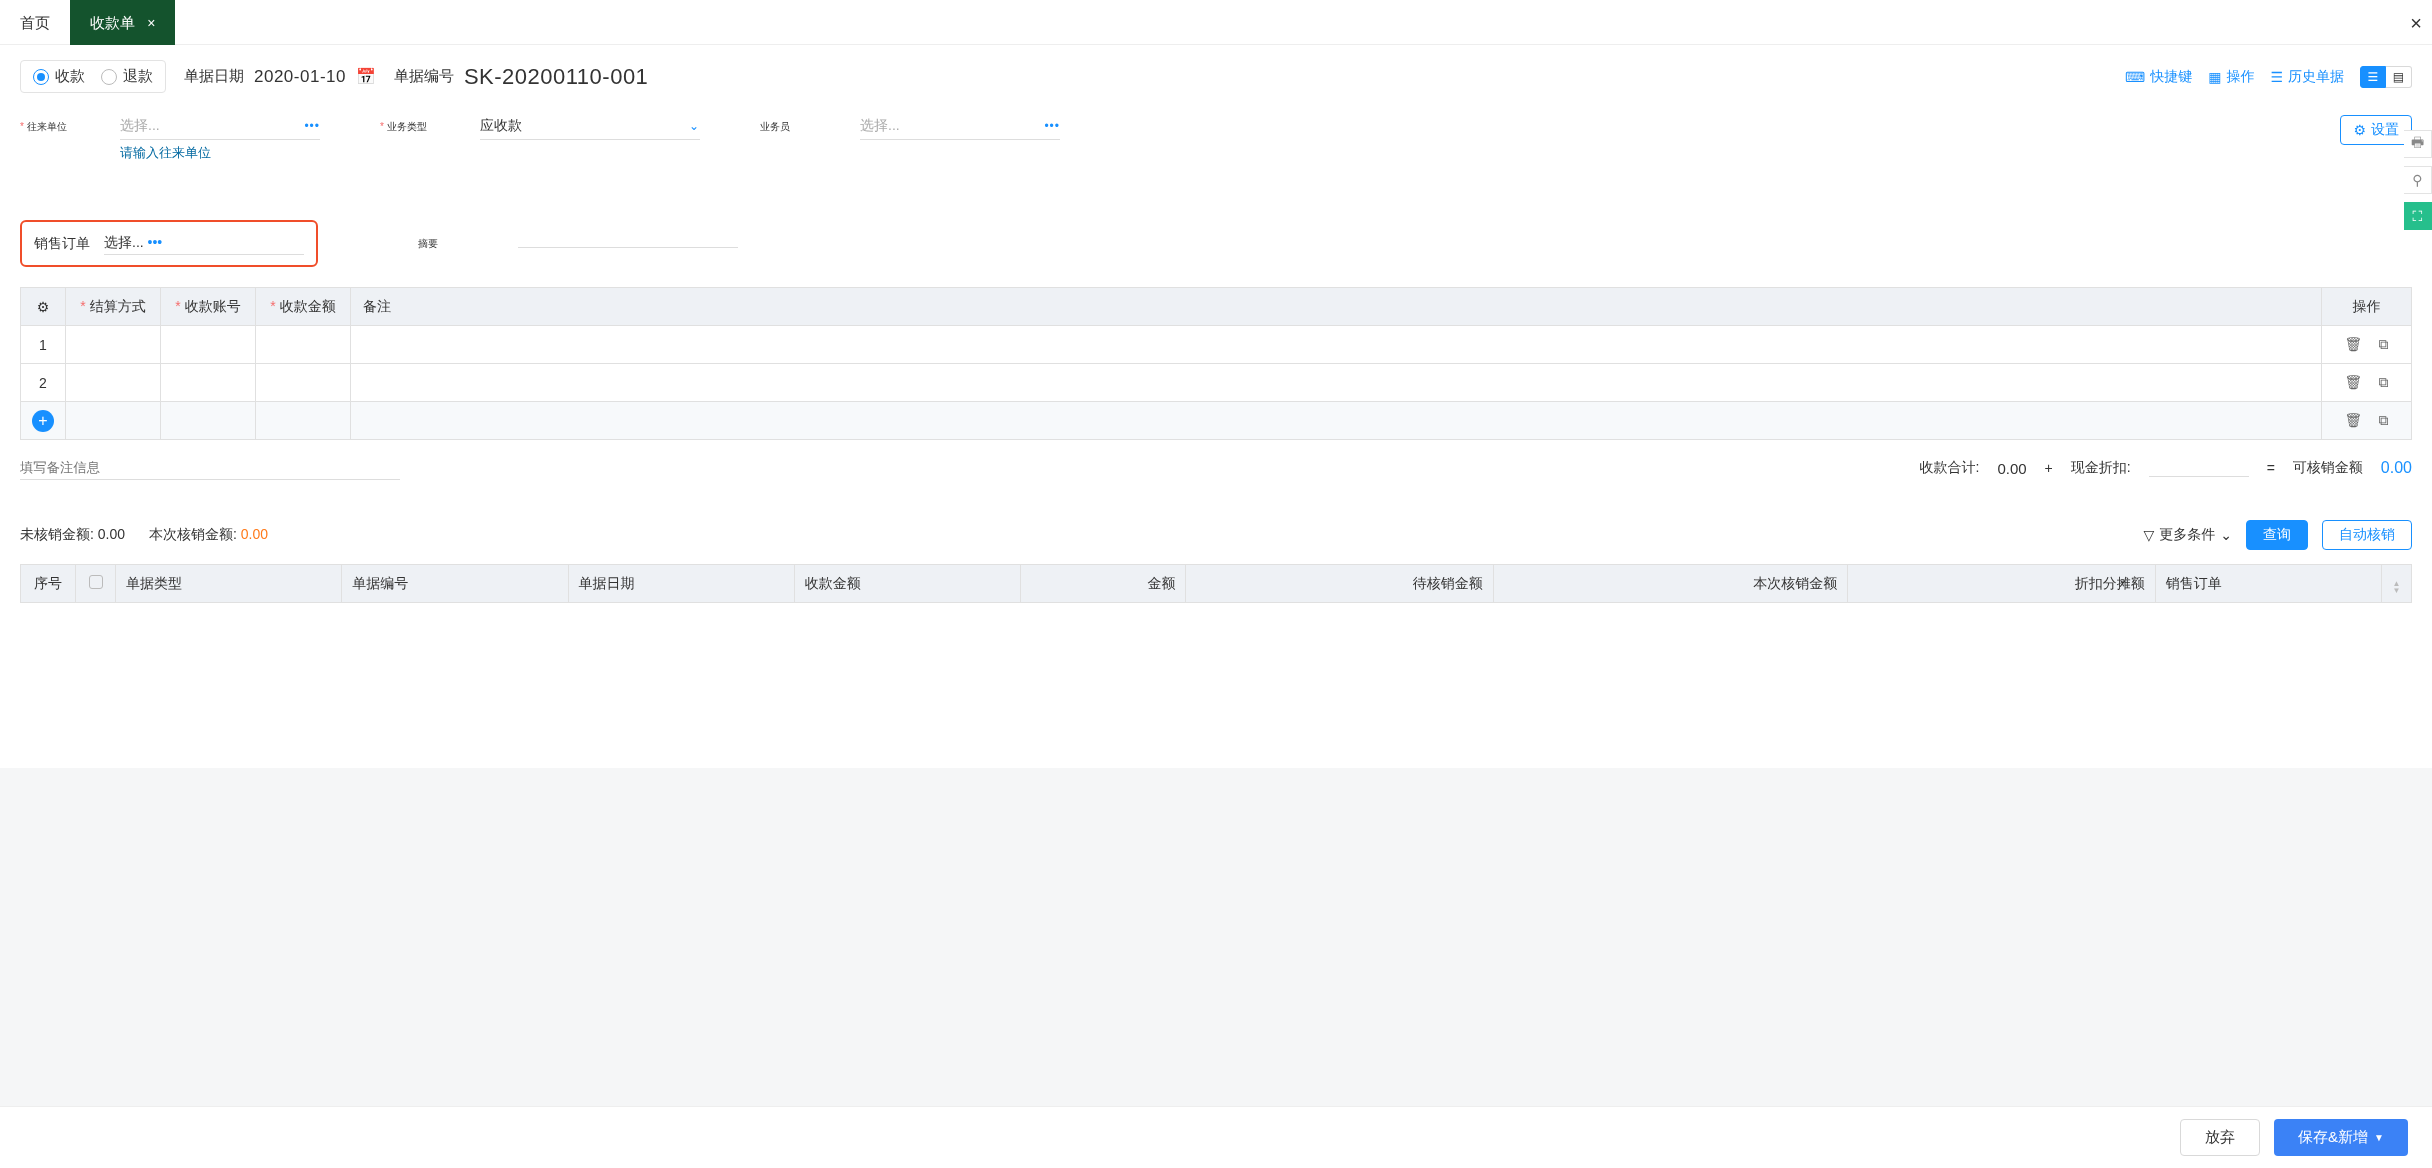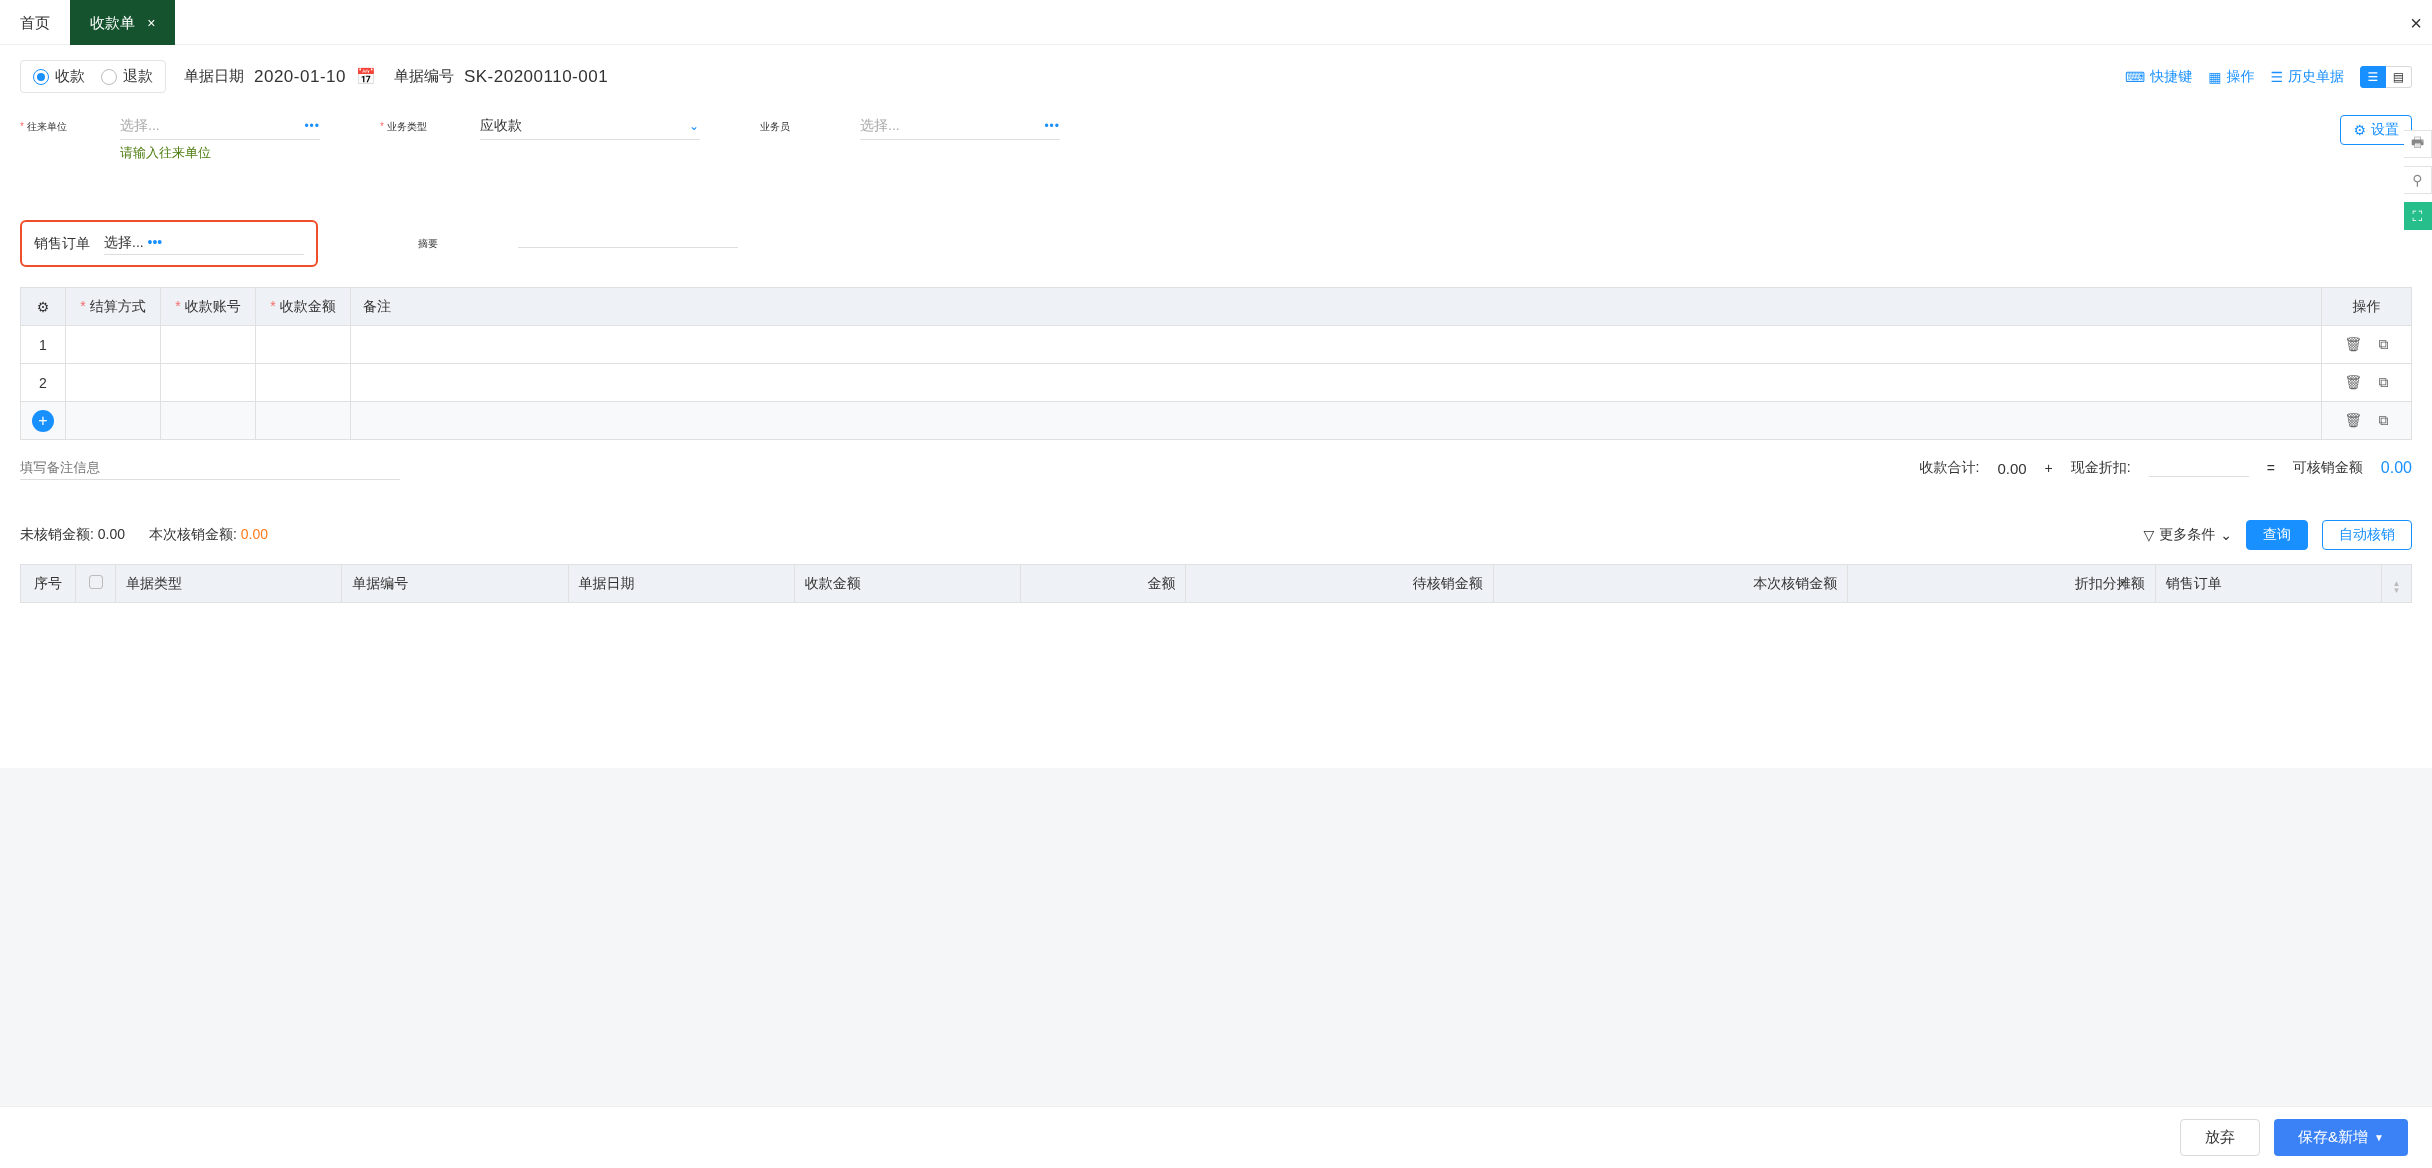--- a/index.html
+++ b/index.html
@@ -17,38 +17,38 @@
 .header-row { display: flex; align-items: center; gap: 18px; margin-bottom: 20px; }
 .radio-group { display: flex; gap: 16px; align-items: center; border: 1px solid #e3e3e3; border-radius: 4px; padding: 6px 12px; }
 .radio-item { display: flex; align-items: center; gap: 6px; cursor: pointer; font-size: 15px; }
 .radio-circle { width: 16px; height: 16px; border: 1px solid #bbb; border-radius: 50%; display: inline-flex; align-items: center; justify-content: center; }
 .radio-circle.checked { border-color: #1890ff; }
 .radio-circle.checked::after { content: ''; width: 8px; height: 8px; background: #1890ff; border-radius: 50%; }
 .date-area { display: flex; align-items: center; gap: 10px; font-size: 15px; }
 .date-val { font-size: 17px; letter-spacing: 0.5px; }
 .cal-icon { color: #1890ff; font-size: 16px; }
 .docno { display: flex; align-items: center; gap: 10px; font-size: 15px; }
-.docno-val { font-size: 17px; letter-spacing: 0.5px; }
+.docno-val { font-size: 22px; letter-spacing: 0.5px; }
 
 .header-actions { margin-left: auto; display: flex; align-items: center; gap: 16px; }
 .action-link { color: #1890ff; font-size: 14px; display: flex; align-items: center; gap: 5px; cursor: pointer; }
 .view-toggle { display: flex; }
 .view-toggle-btn { width: 26px; height: 22px; border: 1px solid #d9d9d9; display: flex; align-items: center; justify-content: center; cursor: pointer; font-size: 12px; }
 .view-toggle-btn.active { background: #1890ff; color: #fff; border-color: #1890ff; }
 .view-toggle-btn:first-child { border-radius: 3px 0 0 3px; }
 .view-toggle-btn:last-child { border-radius: 0 3px 3px 0; border-left: none; }
 
 .form-area { display: flex; flex-wrap: wrap; gap: 40px 60px; margin-bottom: 20px; position: relative; }
 .form-item { display: flex; align-items: center; min-width: 300px; }
 .form-item .lbl { width: 90px; text-align: left; margin-right: 10px; font-size: 10px; }
 .form-item .req { color: #f56c6c; margin-right: 3px; }
 .form-item .field { width: 200px; border-bottom: 1px solid #ddd; padding: 4px 0; display: flex; align-items: center; color: #aaa; cursor: pointer; }
 .form-item .field.has-val { color: #333; }
 .form-item .field .more { margin-left: auto; color: #1890ff; font-size: 12px; letter-spacing: 1px; }
-.form-item .error-msg { color: #4d7c0f; font-size: 13px; position: absolute; margin-top: 52px; margin-left: 100px; }
+.form-item .error-msg { color: #0369a1; font-size: 13px; position: absolute; margin-top: 52px; margin-left: 100px; }
 
 .sales-order-box { border: 2.5px solid #f04e2a; border-radius: 6px; padding: 10px 12px; display: inline-flex; align-items: center; }
 .sales-order-box .lbl { width: auto; margin-right: 14px; }
 .sales-order-box .field { width: 200px; border-bottom: 1px solid #ddd; padding: 2px 0; }
 
 .settings-btn { position: absolute; right: 20px; top: 70px; border: 1px solid #1890ff; color: #1890ff; padding: 5px 12px; border-radius: 4px; cursor: pointer; display: flex; align-items: center; gap: 5px; font-size: 14px; }
 
 .main-table { width: 100%; border-collapse: collapse; margin-top: 10px; }
 .main-table th, .main-table td { border: 1px solid #e0e0e0; height: 38px; font-size: 14px; text-align: center; }
 .main-table th { background: #eef1f5; font-weight: normal; }

